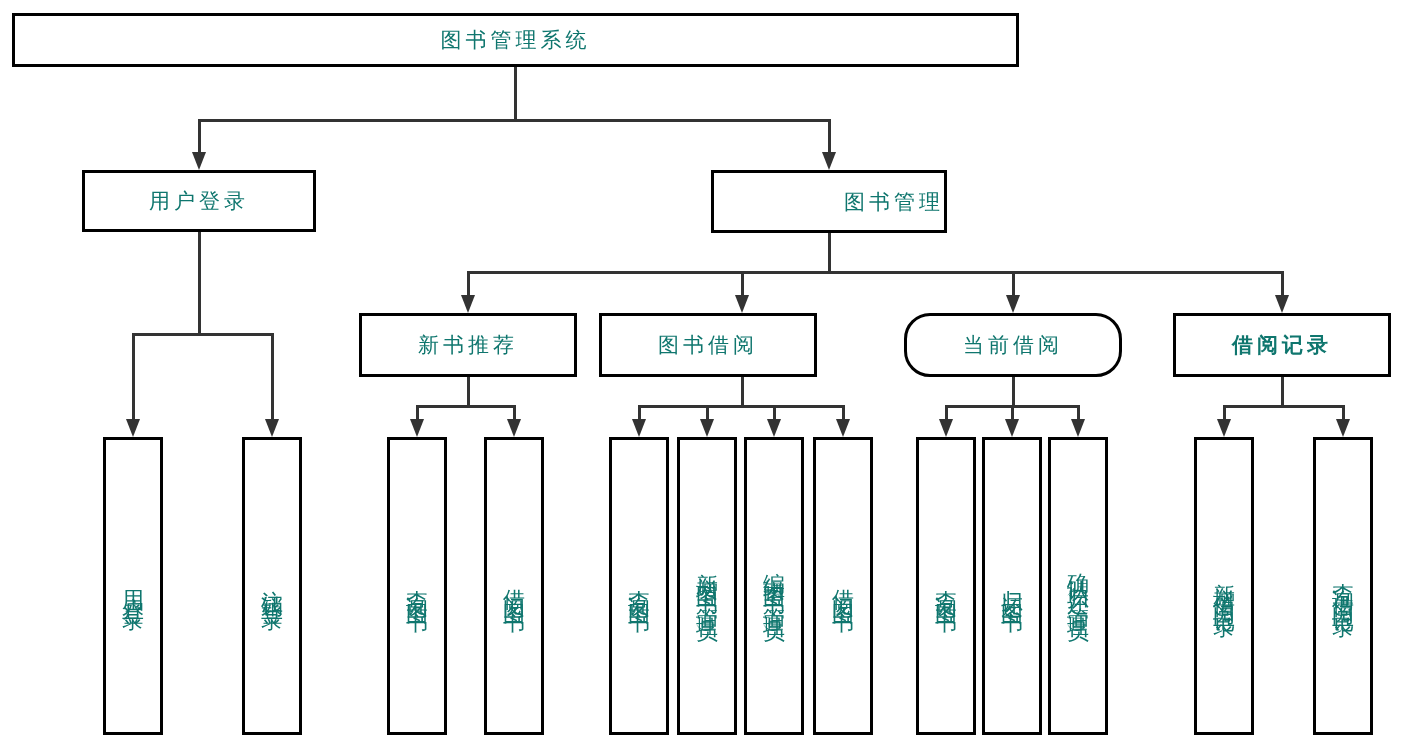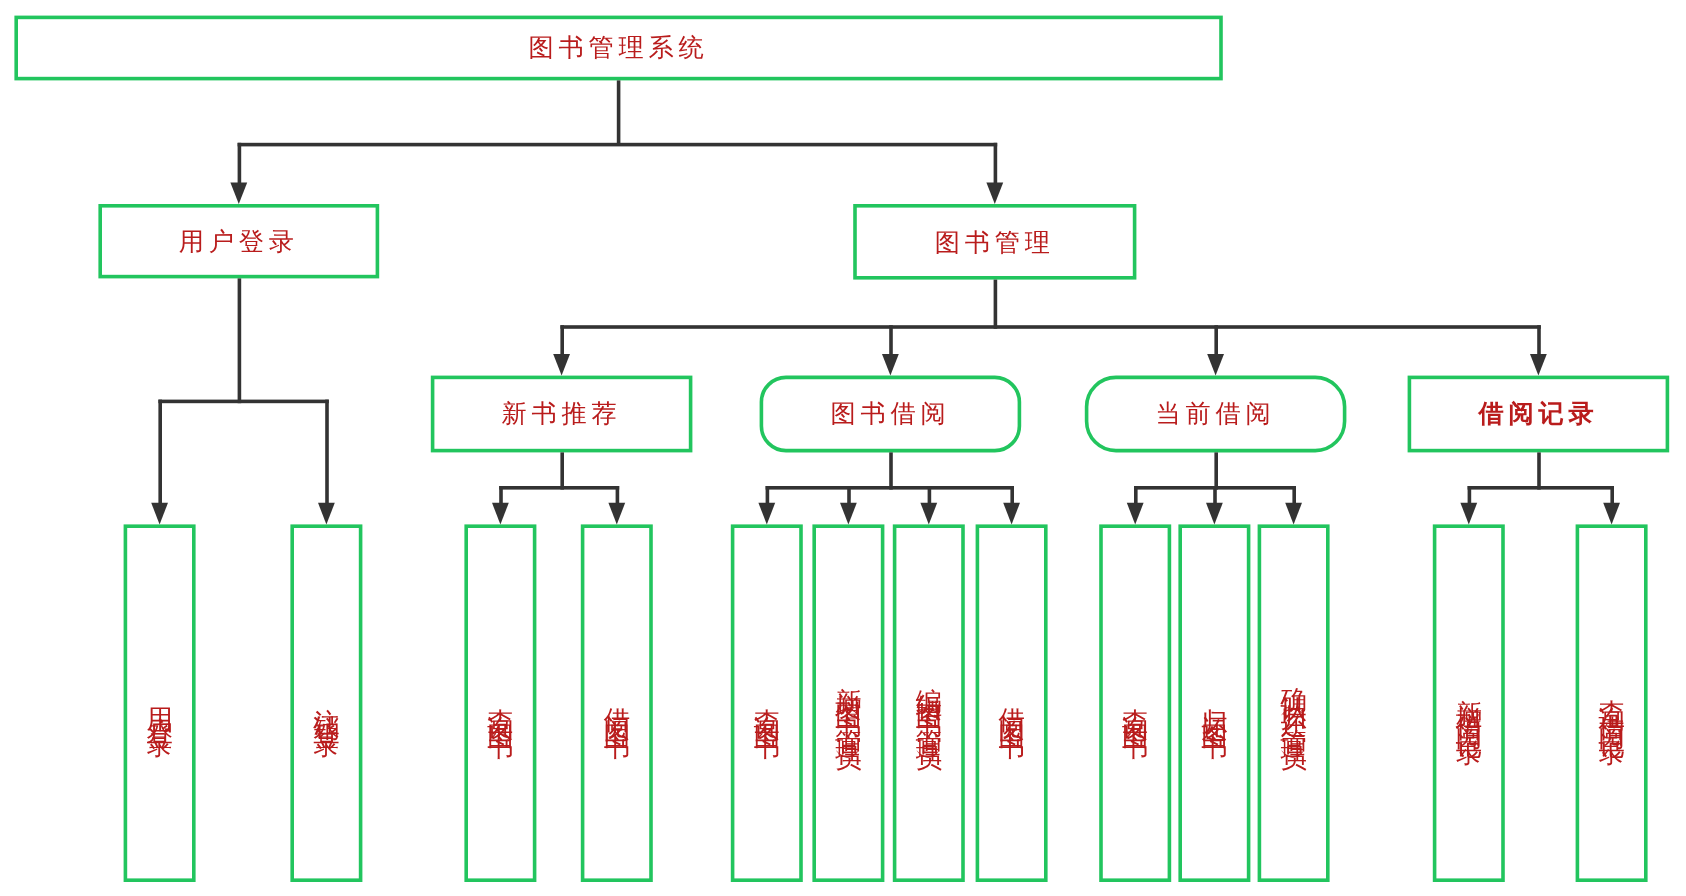--- a/index.html
+++ b/index.html
@@ -10,25 +10,25 @@
     position: relative;
     width: 1405px;
     height: 747px;
     background: #ffffff;
     overflow: hidden;
   }
 
   .box {
     position: absolute;
     background: #ffffff;
-    border: 3px solid #22c55e;
+    border: 3px solid #000000;
     display: flex;
     align-items: center;
     justify-content: center;
-    color: #b91c1c;
+    color: #0f766e;
   }
 
   .hlabel {
     font-size: 21px;
     letter-spacing: 4px;
     white-space: nowrap;
   }
 
   .vtext {
     writing-mode: vertical-lr;
@@ -47,26 +47,26 @@
     border-left: 7px solid transparent;
     border-right: 7px solid transparent;
     border-top: 18px solid #333333;
   }
 
   
   .n-root  { left: 12px;  top: 13px;  width: 1007px; height: 54px; }
 
   
   .n-login { left: 82px;  top: 170px; width: 234px;  height: 62px; }
-  .n-mgmt  { left: 711px; top: 170px; width: 236px;  height: 63px; }
+  .n-mgmt  { left: 711px; top: 170px; width: 236px;  height: 63px; justify-content: flex-end; }
 
   
   .n-l3    { top: 313px; width: 218px; height: 64px; }
   .n-s0    { left: 359px; }
-  .n-s1    { left: 633px; border-radius: 22px; }
+  .n-s1    { left: 599px; }
   .n-s2    { left: 904px; border-radius: 26px; }
   .n-s3    { left: 1173px; font-weight: bold; }
 
   
   .leaf    { top: 437px; width: 60px; height: 298px; }
   .lf-0  { left: 103px; }
   .lf-1  { left: 242px; }
   .lf-2  { left: 387px; }
   .lf-3  { left: 484px; }
   .lf-4  { left: 609px; }

